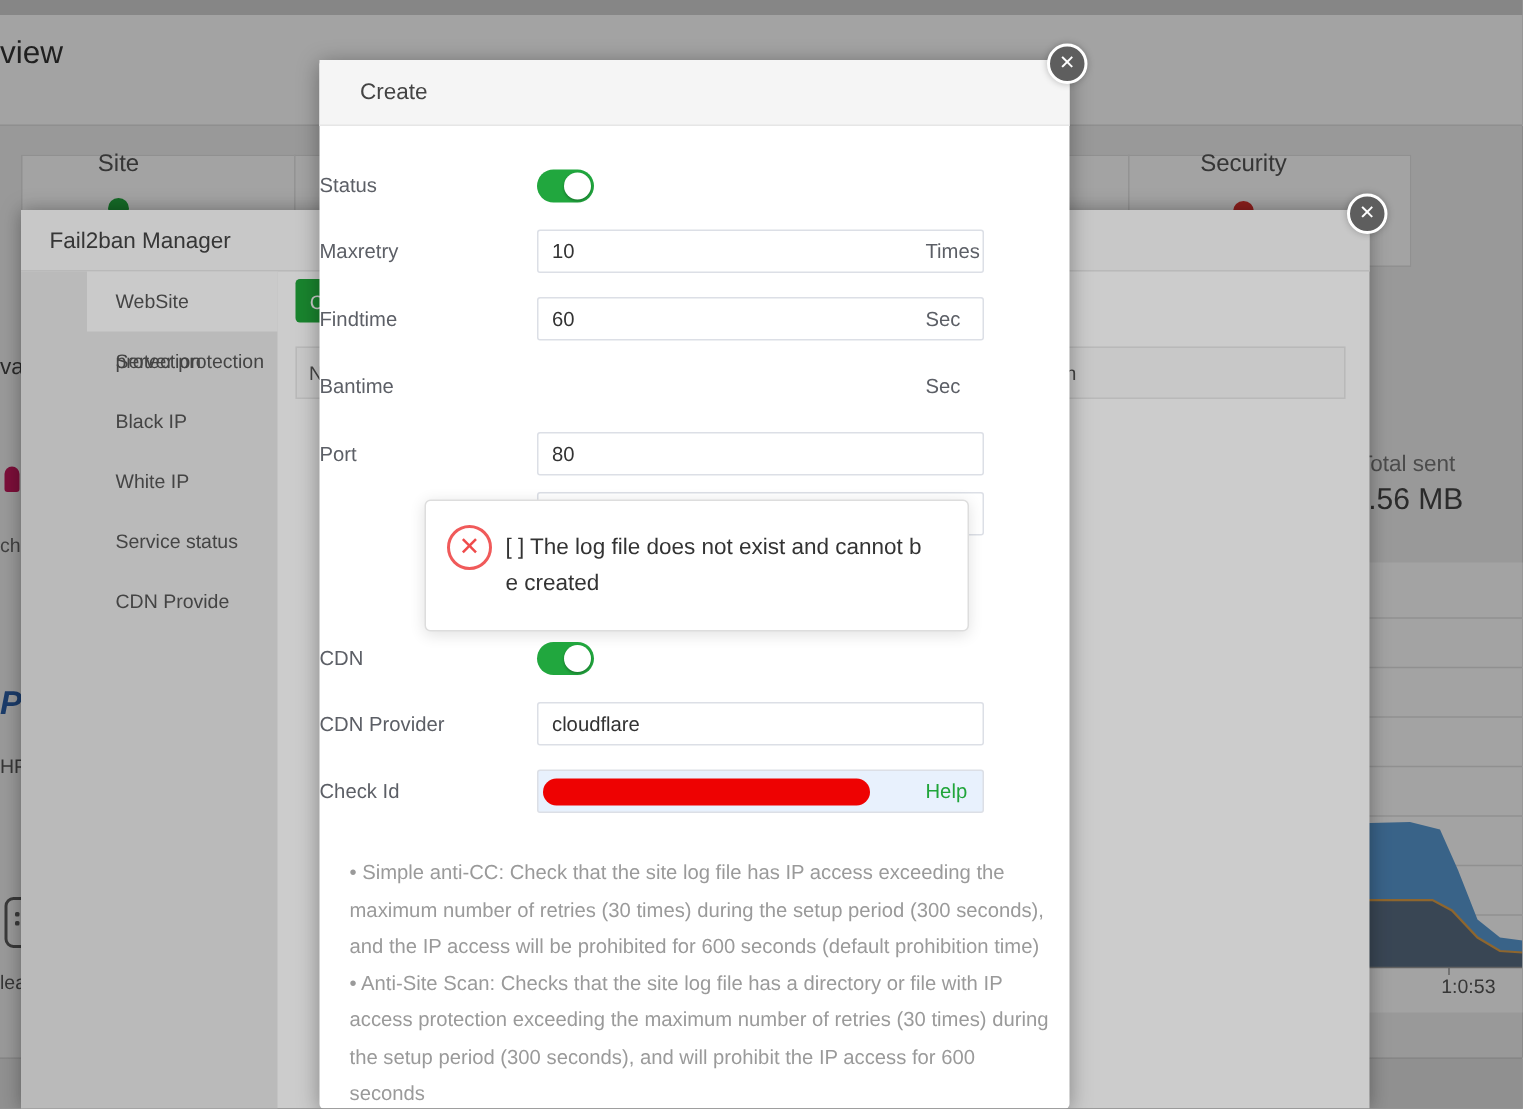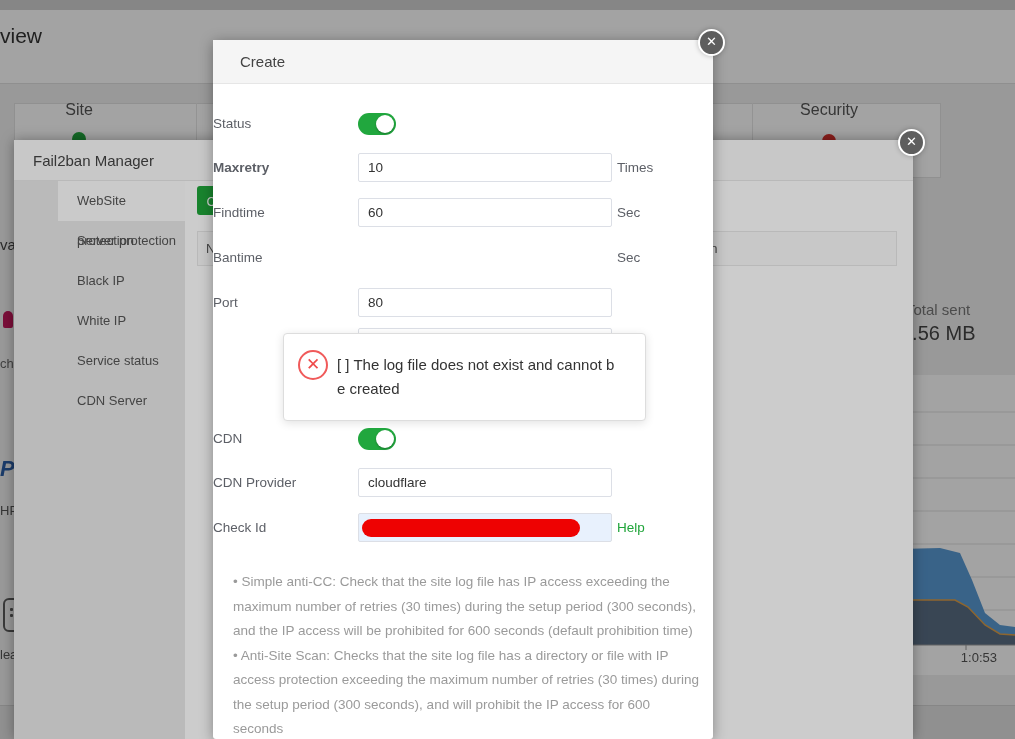--- a/index.html
+++ b/index.html
@@ -41,21 +41,21 @@
     border-radius:3px;font-size:13px;line-height:29px;text-align:center;}
   .f2b-thead{left:183px;top:91px;width:700px;height:35px;background:#fafafa;border:1px solid #e8e8e8;box-sizing:border-box;}
   .f2b-th{top:91px;line-height:35px;font-size:13px;color:#555;}
 
   
   #createmodal{position:absolute;left:213px;top:40px;width:500px;height:699px;background:#fff;
     border-radius:3px;box-shadow:0 2px 14px rgba(0,0,0,0.35);z-index:5;}
   .cm-header{left:0;top:0;width:500px;height:44px;background:#f5f5f5;border-bottom:1px solid #e6e6e6;box-sizing:border-box;}
   .cm-title{left:27px;top:0;line-height:44px;font-size:15px;color:#444;}
   .cm-label{width:127px;font-size:13.5px;color:#5c5f66;line-height:29px;}
-  .cm-input{left:145px;width:254px;height:29px;border:1px solid #dcdfe6;border-radius:2px;box-sizing:border-box;
+  .cm-input{left:145px;width:298px;height:29px;border:1px solid #dcdfe6;border-radius:2px;box-sizing:border-box;
     font-size:13.5px;color:#333;padding:0 9px;background:#fff;font-family:"Liberation Sans",sans-serif;outline:none;}
   .cm-input.selected{background:#e8f1fd;}
   .cm-unit{left:404px;font-size:13.5px;color:#5c5f66;line-height:29px;}
   .toggle{left:145px;width:38px;height:22px;border-radius:11px;background:#21a73e;cursor:pointer;}
   .toggle .knob{position:absolute;right:2px;top:2px;width:18px;height:18px;border-radius:50%;background:#fff;
     box-shadow:0 1px 2px rgba(0,0,0,0.3);}
   .tooltip{left:70px;top:293px;width:363px;height:88px;background:#fff;border:1px solid #ddd;border-radius:4px;
     box-shadow:0 2px 10px rgba(0,0,0,0.12);box-sizing:border-box;}
   .tt-icon{left:85px;top:310px;width:30px;height:30px;border:2px solid #f05a5a;border-radius:50%;box-sizing:border-box;
     color:#ef4b4b;font-size:17px;font-weight:bold;text-align:center;line-height:26px;}
@@ -130,41 +130,41 @@
 
   <div id="f2bdialog">
     <div class="abs f2b-titlebar"></div>
     <div class="abs f2b-title">Fail2ban Manager</div>
     <div class="abs f2b-sidebar">
       <div class="f2b-item active">WebSite protection</div>
       <div class="f2b-item">Server protection</div>
       <div class="f2b-item">Black IP</div>
       <div class="f2b-item">White IP</div>
       <div class="f2b-item">Service status</div>
-      <div class="f2b-item">CDN Server</div>
+      <div class="f2b-item">CDN Provide</div>
     </div>
     <button class="abs f2b-create">Create</button>
     <div class="abs f2b-thead"></div>
     <div class="abs f2b-th" style="left:192px;">Name</div>
     <div class="abs f2b-th" style="left:490px;width:94px;text-align:center;">Bantime</div>
     <div class="abs f2b-th" style="left:625px;width:100px;text-align:center;">Operation</div>
   </div>
 
   <div id="overlay2"></div>
 
   <div id="createmodal">
     <div class="abs cm-header"></div>
     <div class="abs cm-title">Create</div>
 
     <div class="abs cm-label" style="left:0;top:76px;line-height:16px;">Status</div>
     <div class="abs toggle" style="top:73px;">
         <span class="knob"></span>
       </div>
 
-    <div class="abs cm-label" style="left:0;top:113px;font-weight:bold;">Maxretry</div>
+    <div class="abs cm-label" style="left:0;top:113px;">Maxretry</div>
     <input class="abs cm-input" style="top: 113px;" value="10">
     <div class="abs cm-unit" style="top:113px;">Times</div>
 
     <div class="abs cm-label" style="left:0;top:158px;">Findtime</div>
     <input class="abs cm-input" style="top: 158px;" value="60">
     <div class="abs cm-unit" style="top:158px;">Sec</div>
 
     <div class="abs cm-label" style="left:0;top:203px;">Bantime</div>
     <div class="abs cm-unit" style="top:203px;">Sec</div>
 

